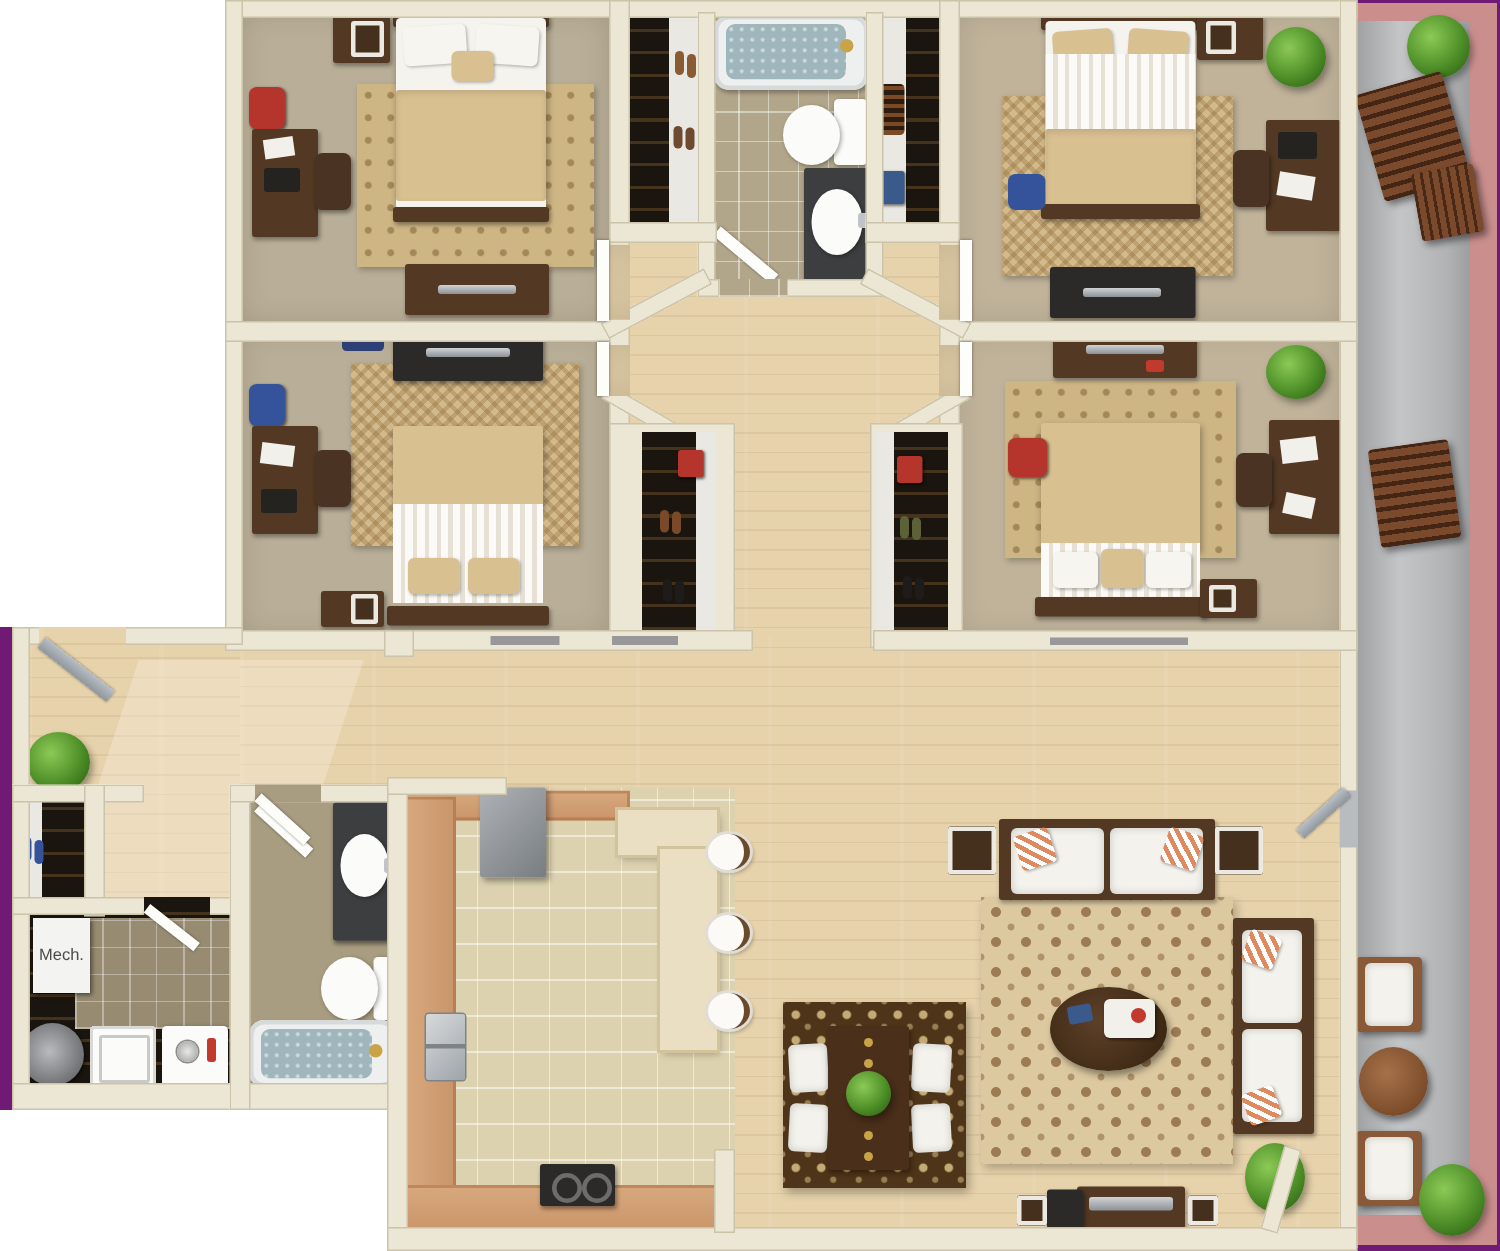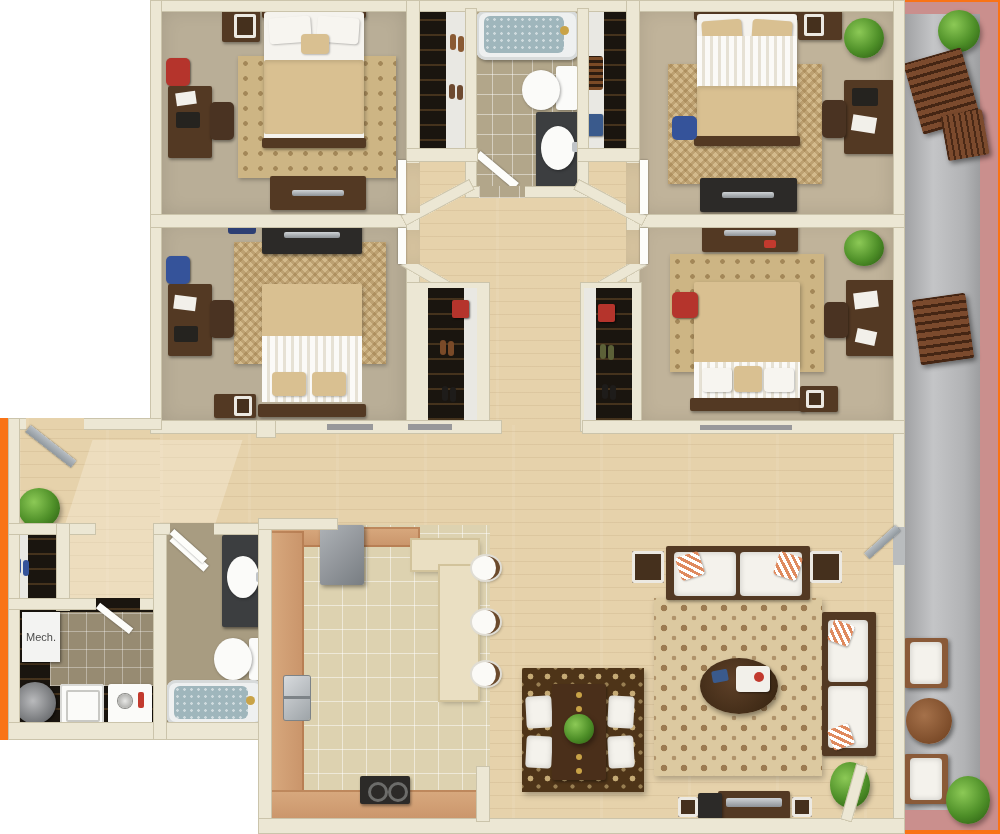--- a/index.html
+++ b/index.html
@@ -1,16 +1,16 @@
 <!DOCTYPE html>
 <html style="--wall: #ece7d4; --wood: #e6d2ab; --carpet: #b9ae97; --carpet_right: #c0b39a; --tile: #ddd2b0; --bath_tile: #b2a68a; --closet: #1a150f; --dark_wood: #533923; --rug_tan: #cdb584; --rug_damask: #dcc9a0; --rug_dining: #4e3418; --counter: #d8a97e; --island: #eadfc2; --water: #9fb6bc; --balcony_trim: #ca8f8d; --concrete: #adaeb0; --plant_green: #4e8f28; --accent_red: #b5342c; --accent_blue: #35539a;"><head>
 <meta charset="utf-8">
 <style>
   html,body{margin:0;padding:0;background:#fff;}
-  #plan{position:relative;width:1000px;height:834px;background:#f97316;overflow:hidden;
+  #plan{position:relative;width:1000px;height:834px;background:#701a75;overflow:hidden;
         font-family:"Liberation Sans",sans-serif;}
   .abs{position:absolute;}
   
   .wall{background:var(--wall,#ece7d4);box-shadow:inset 0 0 0 1px rgba(150,140,105,.38);}
   .wood{background:var(--wood,#e6d2ab);
         background-image:repeating-linear-gradient(0deg,rgba(160,130,88,.14) 0 1px,transparent 1px 13px),
         repeating-linear-gradient(90deg,rgba(255,255,255,.07) 0 3px,transparent 3px 88px);}
   .carpet{background:var(--carpet,#b9ae97);box-shadow:inset 0 0 22px rgba(0,0,0,.14);}
   .carpet.rgt{background:var(--carpet_right,#c0b39a);}
   .tile{background:var(--tile,#ddd2b0);

